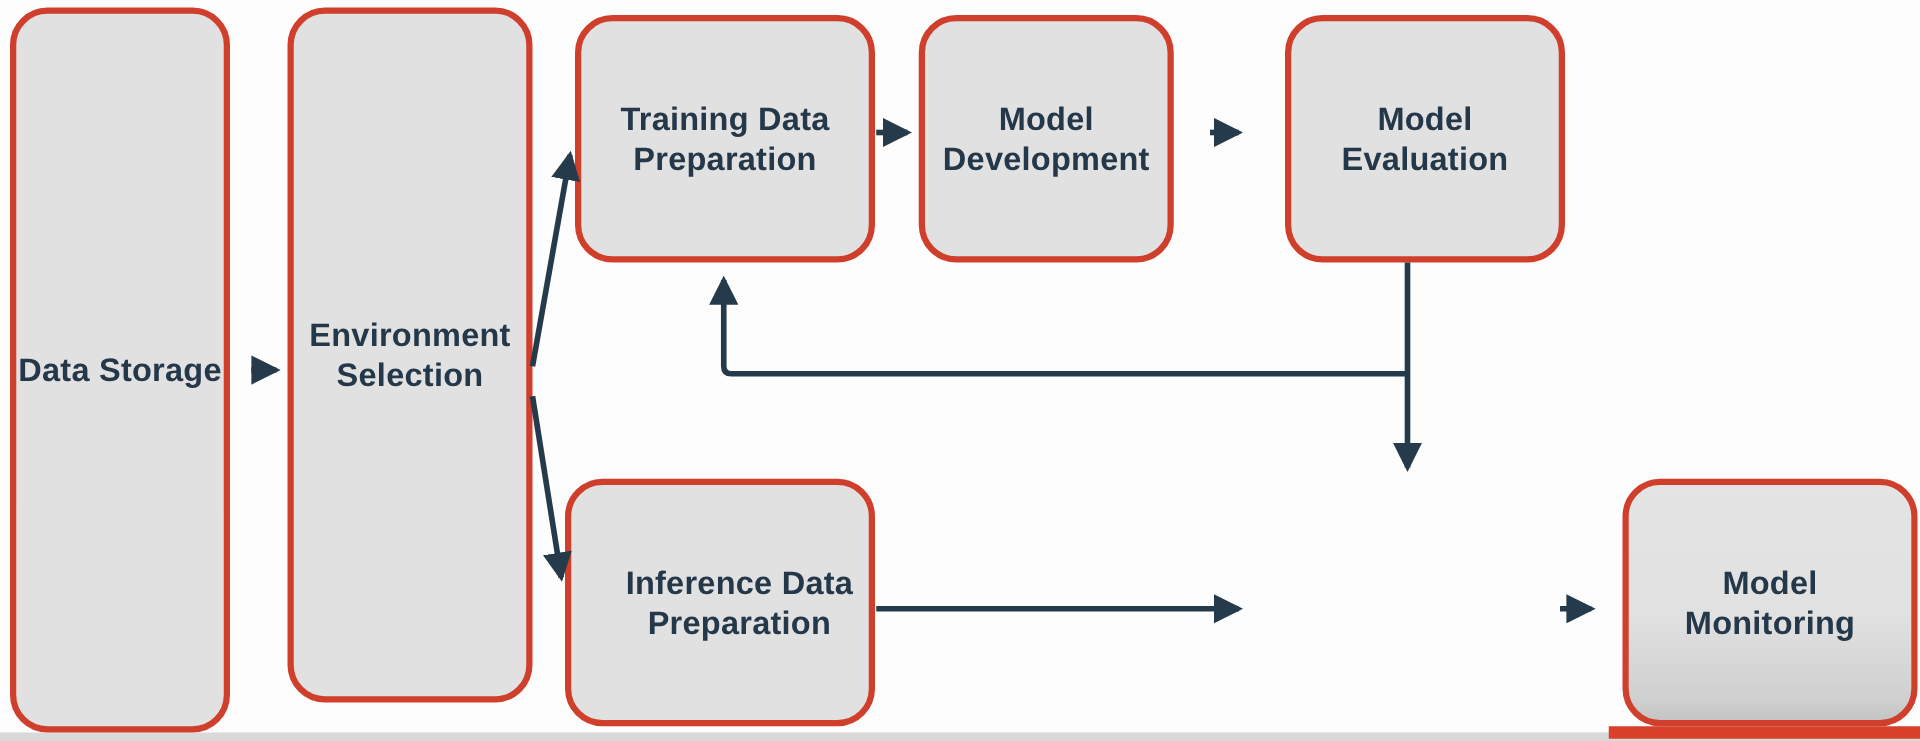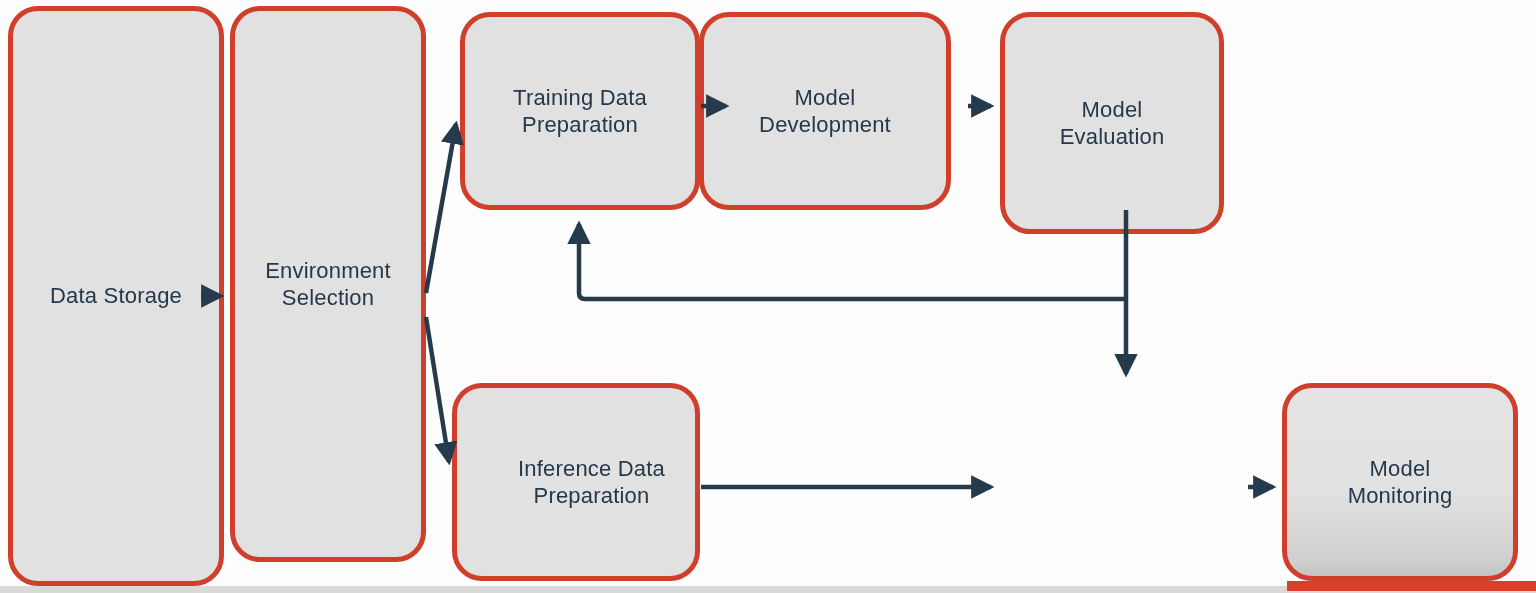--- a/index.html
+++ b/index.html
@@ -21,28 +21,29 @@
     background: #e1e1e1;
     border: 5px solid #cf3f2b;
     border-radius: 30px;
     display: flex;
     align-items: center;
     justify-content: center;
     text-align: center;
     z-index: 2;
   }
   .node .label {
-    font-weight: normal;
-    font-size: 22px;
+    font-weight: bold;
+    font-size: 26px;
     line-height: 1.24;
     color: #24384a;
     letter-spacing: 0.2px;
   }
   .node.subtle-grad {
     background: linear-gradient(180deg, #e4e4e4 0%, #e1e1e1 55%, #cfcfcf 92%, #c4c4c4 100%);
+    margin-left: 16px;
   }
   #connector-layer {
     position: absolute;
     left: 0; top: 0;
     width: 1536px;
     height: 593px;
     z-index: 3;
     pointer-events: none;
   }
   #bottom-edge {
@@ -57,25 +58,25 @@
   #red-accent-bar {
     position: absolute;
     left: 1287px;
     top: 581px;
     width: 249px;
     height: 10px;
     background: #d8402a;
     z-index: 4;
   }
   
-  #n-data-storage          { left: 8px;    top: 6px;   width: 216px; height: 580px; text-align: center; }
+  #n-data-storage          { left: 8px;    top: 6px;   width: 176px; height: 580px; text-align: center; }
   #n-environment-selection { left: 230px;  top: 6px;   width: 196px; height: 556px; }
   #n-training-data-prep    { left: 460px;  top: 12px;  width: 240px; height: 198px; }
-  #n-model-development     { left: 699px;  top: 12px;  width: 252px; height: 198px; }
-  #n-model-evaluation      { left: 1000px; top: 12px;  width: 224px; height: 222px; }
+  #n-model-development     { left: 735px;  top: 12px;  width: 204px; height: 198px; }
+  #n-model-evaluation      { left: 1028px; top: 12px;  width: 224px; height: 198px; }
   #n-inference-data-prep   { left: 452px;  top: 383px; width: 248px; height: 198px; padding-left: 31px; }
   #n-model-serving         { left: 1005px; top: 385px; width: 242px; height: 200px; }
   #n-model-monitoring      { left: 1282px; top: 383px; width: 236px; height: 198px; }
 
   #n-data-storage .label          { max-width: 170px; }
   #n-environment-selection .label { max-width: 165px; }
   #n-training-data-prep .label    { max-width: 200px; }
   #n-model-development .label     { max-width: 195px; }
   #n-model-evaluation .label      { max-width: 170px; }
   #n-inference-data-prep .label   { max-width: 205px; }

